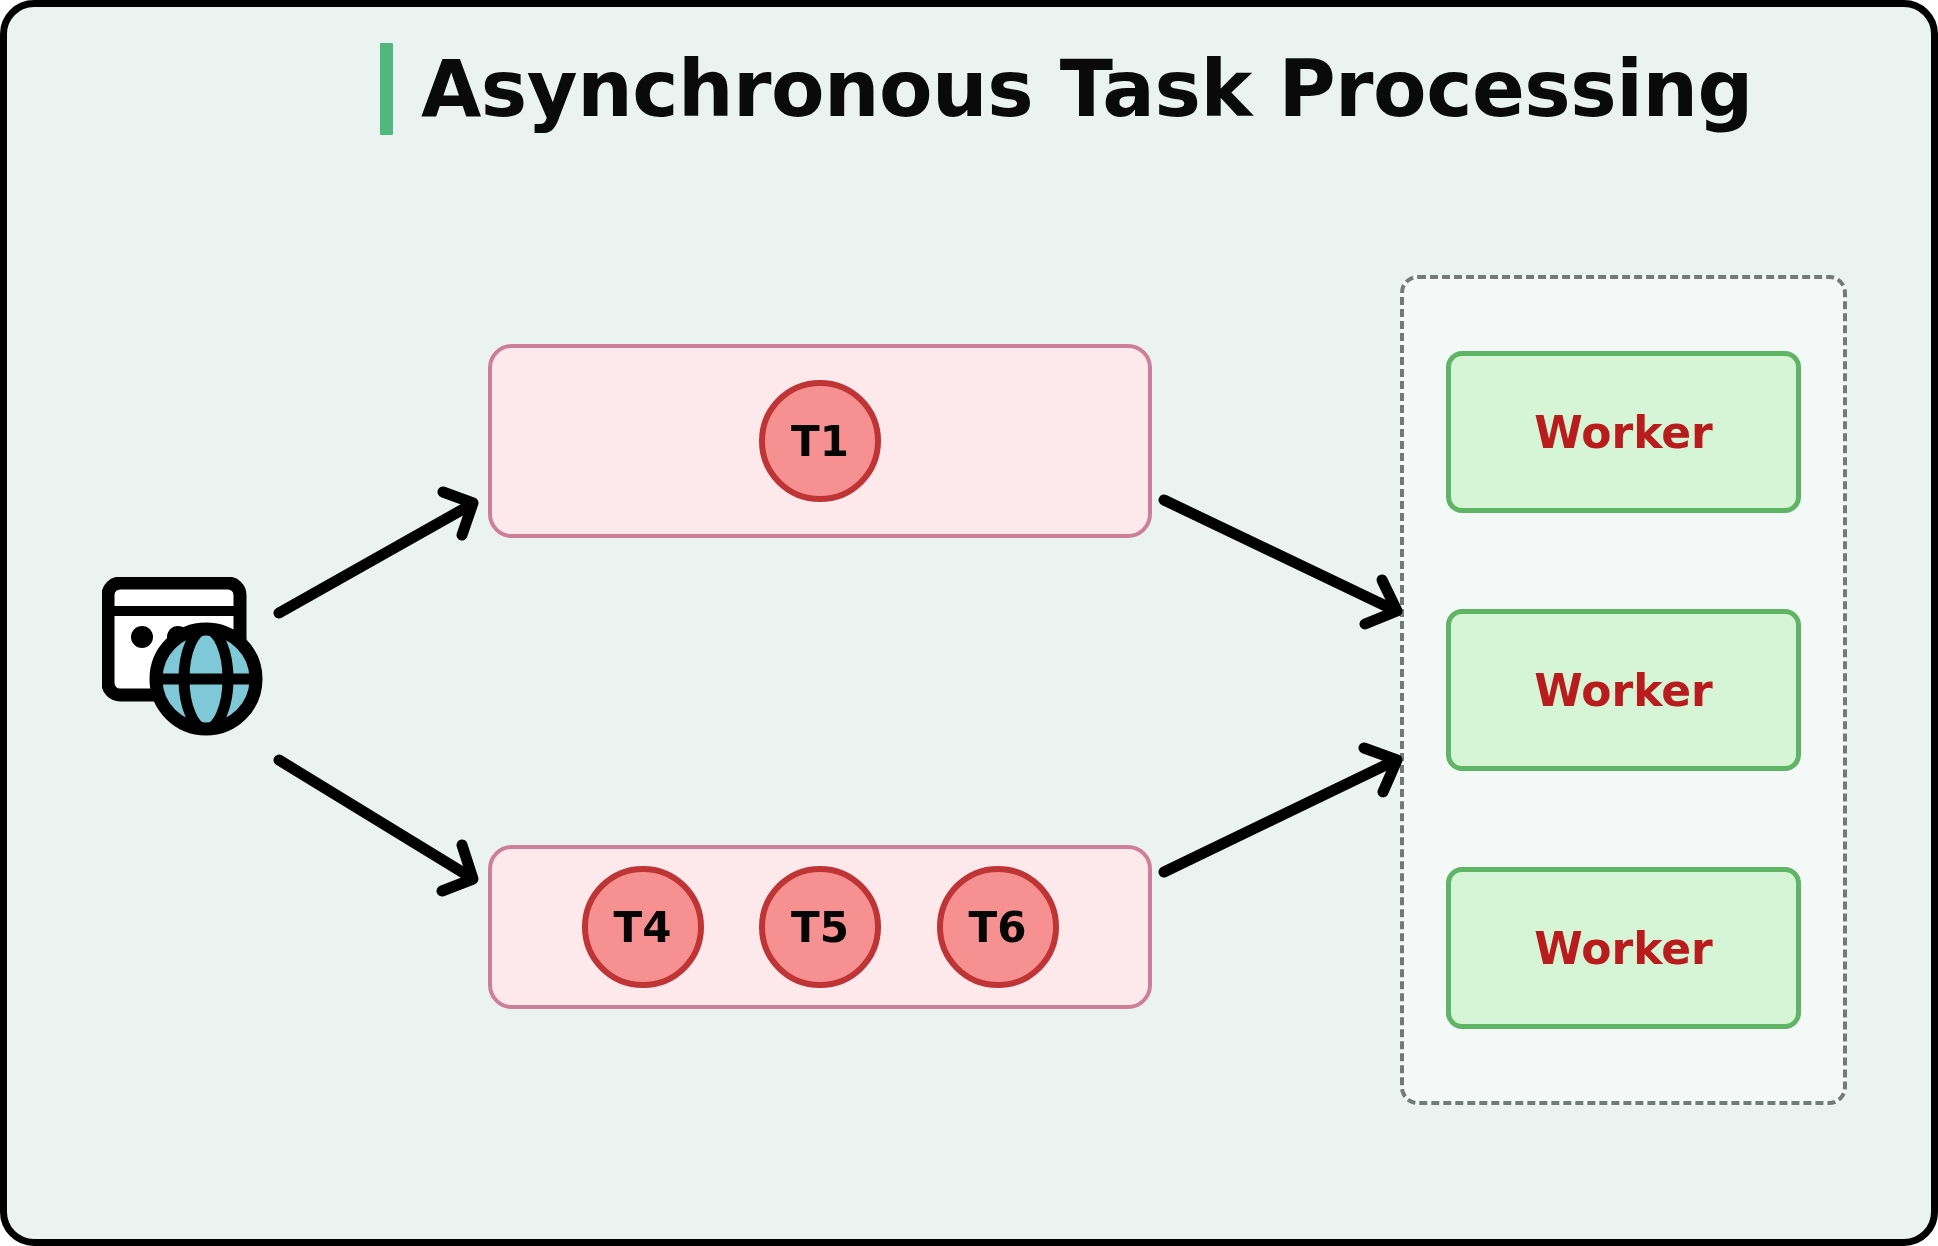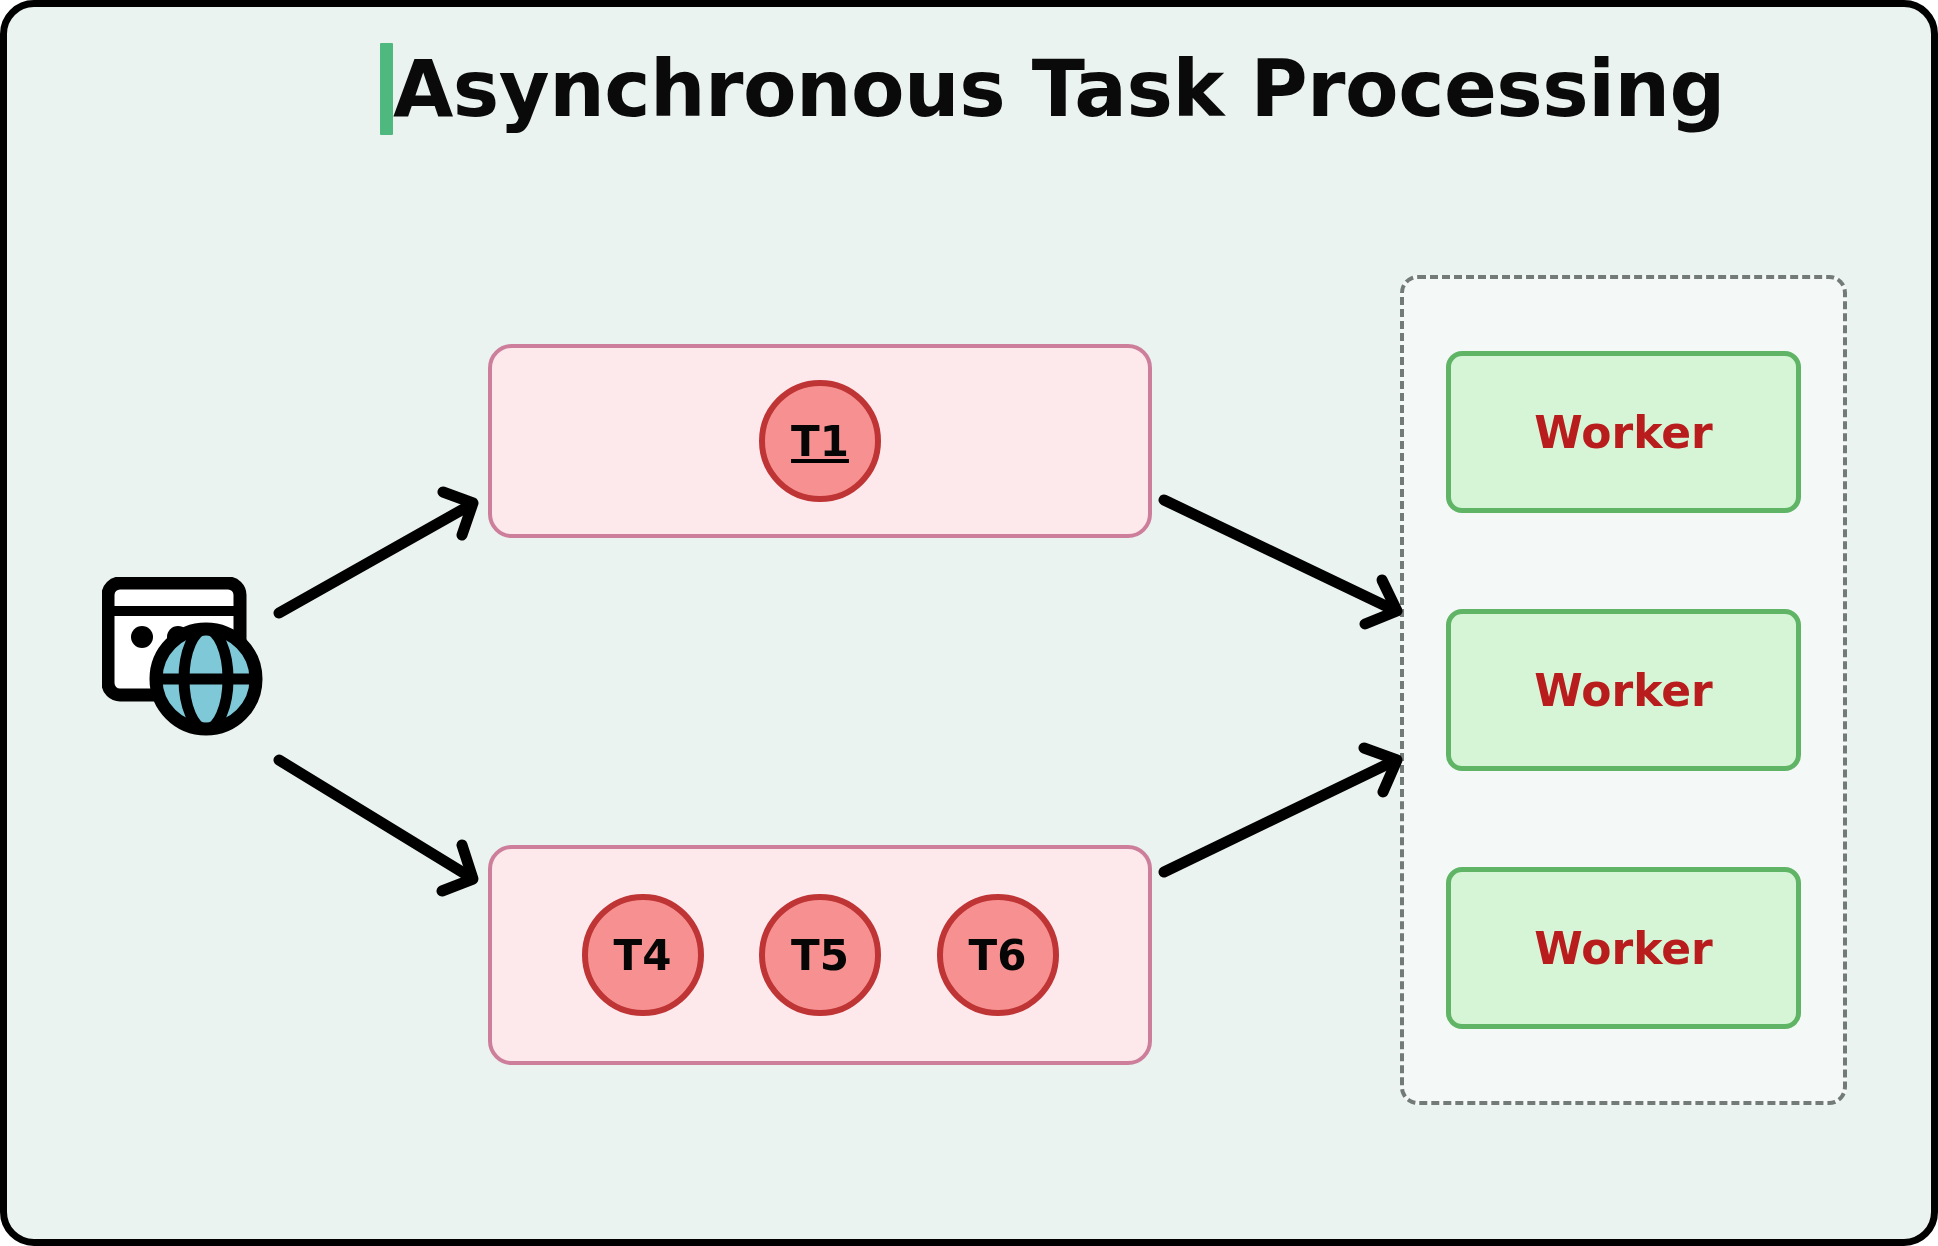--- a/index.html
+++ b/index.html
@@ -19,20 +19,21 @@
     font-family: "DejaVu Sans", "Liberation Sans", sans-serif;
   }
 
   
   #title-row {
     position: absolute;
     left: 373px;
     top: 36px;
     display: flex;
     align-items: center;
+    gap: 28px;
   }
   #title-accent-bar {
     width: 13px;
     height: 92px;
     background: #4eb87e;
     border-radius: 1px;
     flex: none;
   }
   #page-title {
     font-size: 78px;
@@ -80,23 +81,23 @@
   }
   .queue-caption {
     margin-top: 22px;
     text-align: center;
     font-size: 30px;
     font-weight: 700;
     color: #121212;
   }
 
   #queue-default  { left: 481px; top: 337px; width: 664px; }
-  #queue-default .queue-box { width: 664px; height: 194px; text-decoration: underline; }
+  #queue-default .queue-box { width: 664px; height: 194px; }
   #queue-urgent   { left: 481px; top: 838px; width: 664px; }
-  #queue-urgent  .queue-box { width: 664px; height: 220px; }
+  #queue-urgent  .queue-box { width: 664px; height: 164px; }
 
   
   #worker-pool {
     position: absolute;
     left: 1393px;
     top: 268px;
     width: 447px;
     height: 830px;
     box-sizing: border-box;
     background: #f4f8f6;

